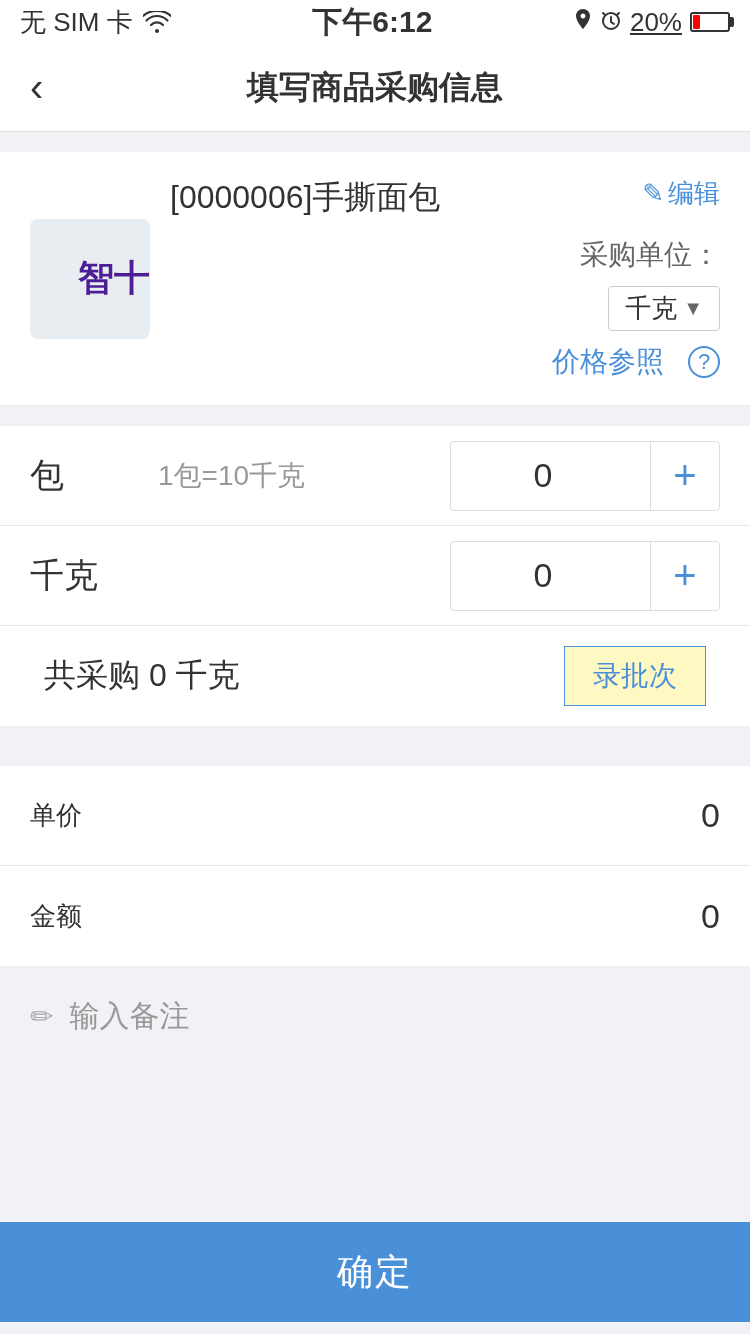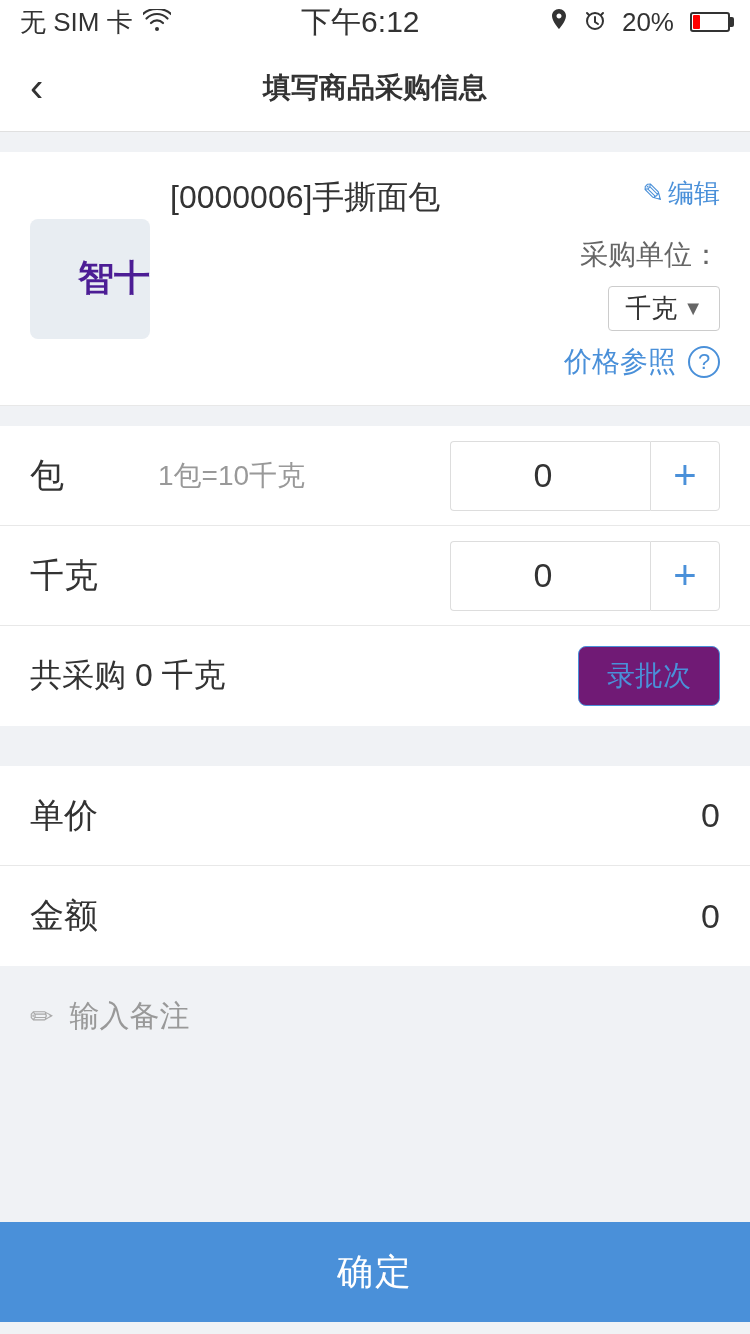--- a/index.html
+++ b/index.html
@@ -19,33 +19,34 @@
       background: #fff;
       display: flex;
       align-items: center;
       justify-content: space-between;
       padding: 0 20px;
       font-size: 28px;
       font-weight: 500;
     }
     .status-left {
       display: flex;
-      align-items: center;
+      align-items: flex-end;
       gap: 10px;
       font-size: 26px;
     }
     .status-center {
       font-size: 30px;
-      font-weight: 400;
+      font-weight: 700;
     }
     .status-right {
       display: flex;
       align-items: center;
-      gap: 16px;
+      gap: 8px;
       font-size: 26px;
+      text-decoration: underline;
     }
     .battery-icon {
       display: inline-flex;
       align-items: center;
     }
     .battery-body {
       width: 40px;
       height: 20px;
       border: 2px solid #333;
       border-radius: 3px;
@@ -84,21 +85,21 @@
       border-bottom: 1px solid #e0e0e0;
     }
     .nav-back {
       position: absolute;
       left: 30px;
       font-size: 40px;
       color: #333;
       cursor: pointer;
     }
     .nav-title {
-      font-size: 28px;
+      font-size: 32px;
       font-weight: 600;
       color: #333;
     }
 
     
     .product-card {
       background: #fff;
       padding: 24px 30px;
       display: flex;
       align-items: center;
@@ -161,21 +162,21 @@
       gap: 4px;
       align-self: flex-start;
       white-space: nowrap;
     }
     .price-ref {
       font-size: 28px;
       color: #4a90d9;
       margin-top: 16px;
       display: flex;
       align-items: center;
-      gap: 12px;
+      gap: 24px;
     }
     .price-ref-help {
       width: 32px;
       height: 32px;
       border-radius: 50%;
       border: 2px solid #4a90d9;
       display: inline-flex;
       align-items: center;
       justify-content: center;
       font-size: 22px;
@@ -238,55 +239,55 @@
       justify-content: center;
       font-size: 40px;
       color: #4a90d9;
       cursor: pointer;
     }
 
     
     .summary-row {
       display: flex;
       align-items: center;
-      padding: 0 30px;
+      padding: 0 44px;
       height: 100px;
       background: #fff;
       justify-content: space-between;
       border-bottom: none;
     }
     .summary-text {
       font-size: 32px;
       color: #333;
     }
     .batch-btn {
       border: 1px solid #4a90d9;
-      border-radius: 8px;
+      border-radius: 0;
       padding: 10px 28px;
       font-size: 28px;
       color: #4a90d9;
-      background: #701a75;
+      background: #fef9c3;
       cursor: pointer;
     }
 
     
     .price-section {
       background: #fff;
       margin-top: 20px;
     }
     .price-row {
       display: flex;
       align-items: center;
       padding: 0 30px;
       height: 100px;
       border-bottom: 1px solid #e8e8e8;
       justify-content: space-between;
     }
     .price-label {
-      font-size: 34px;
+      font-size: 26px;
       color: #333;
     }
     .price-value {
       font-size: 34px;
       color: #333;
     }
 
     
     .remark-section {
       background: #f0f2f5;

